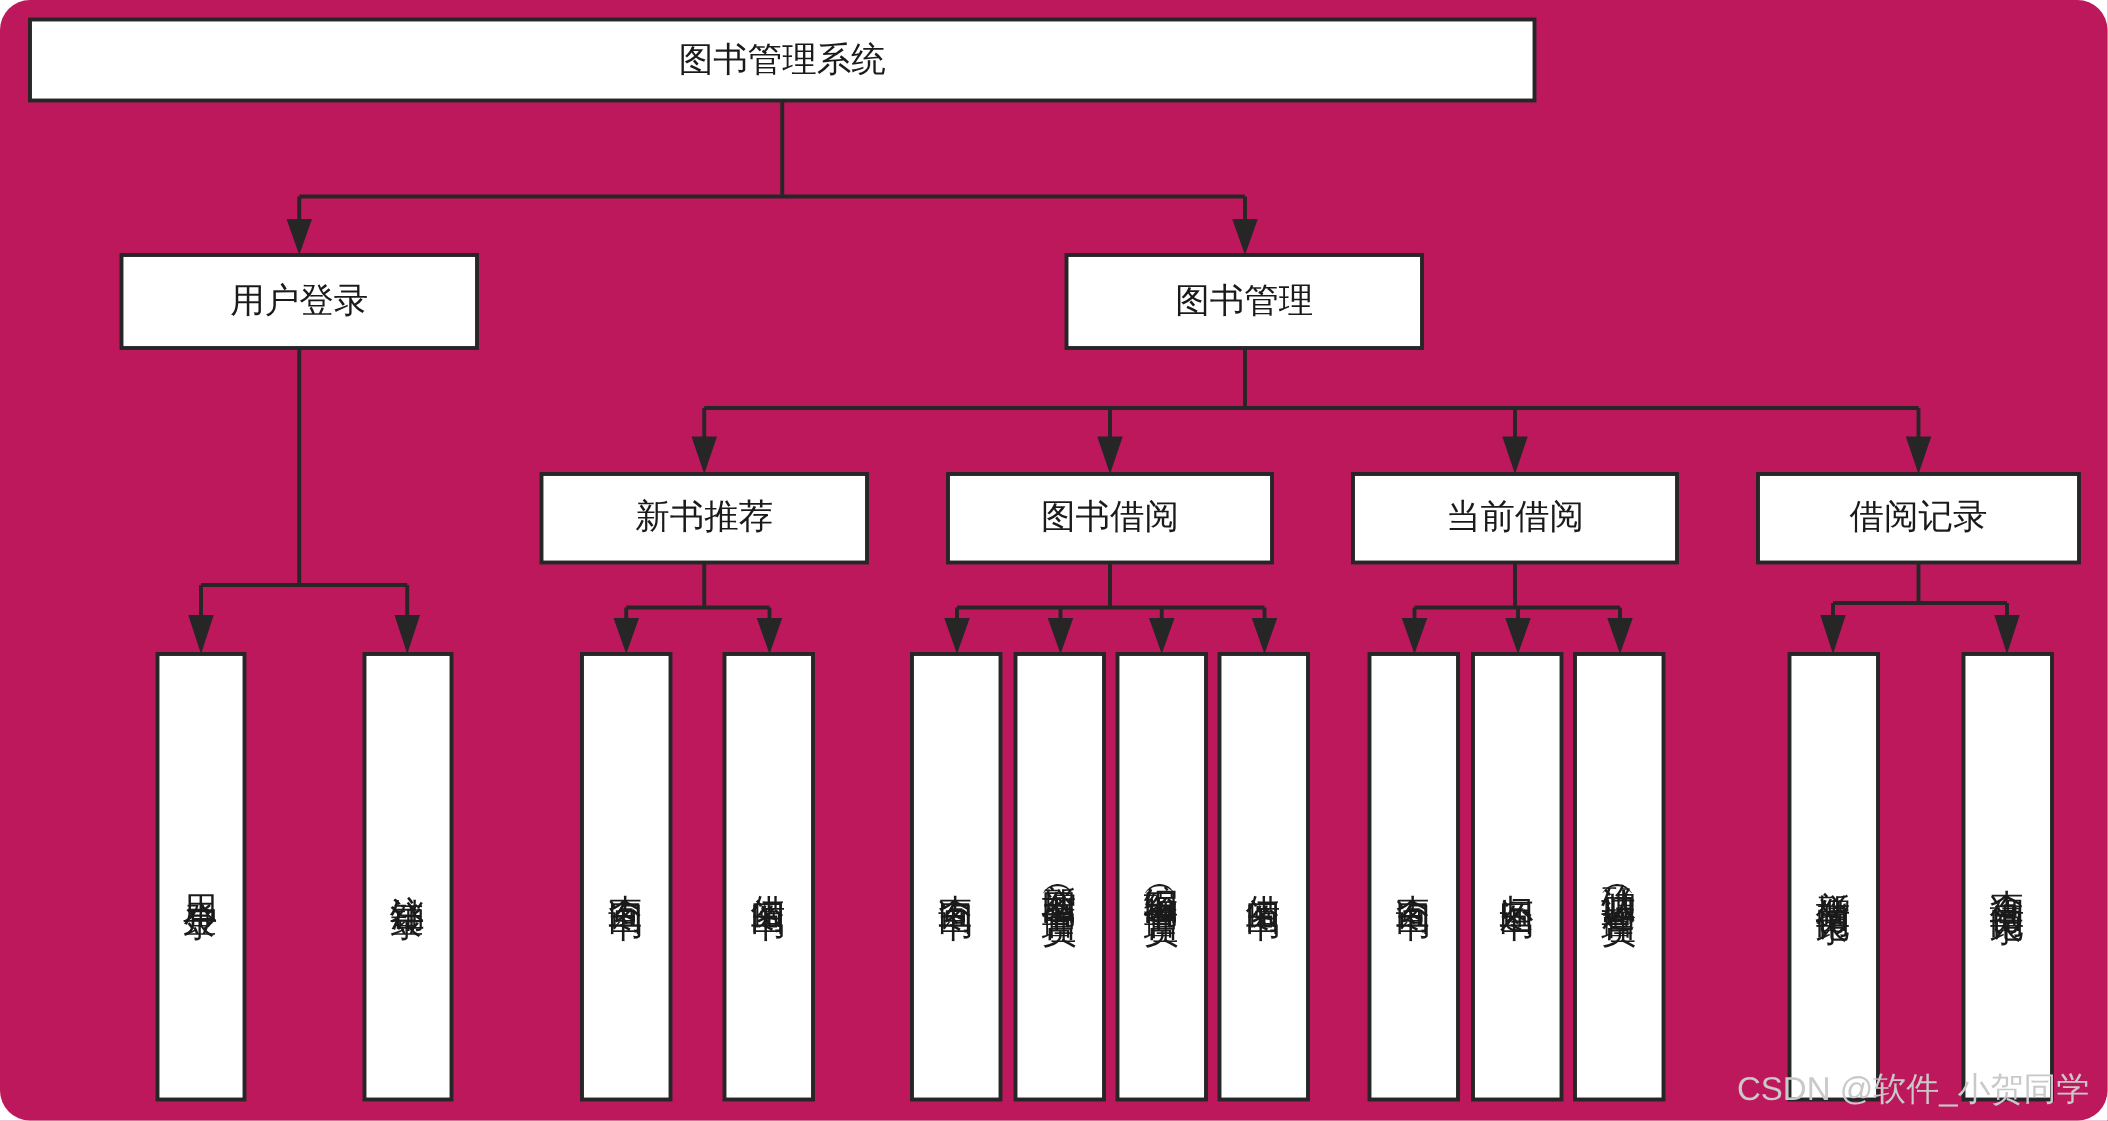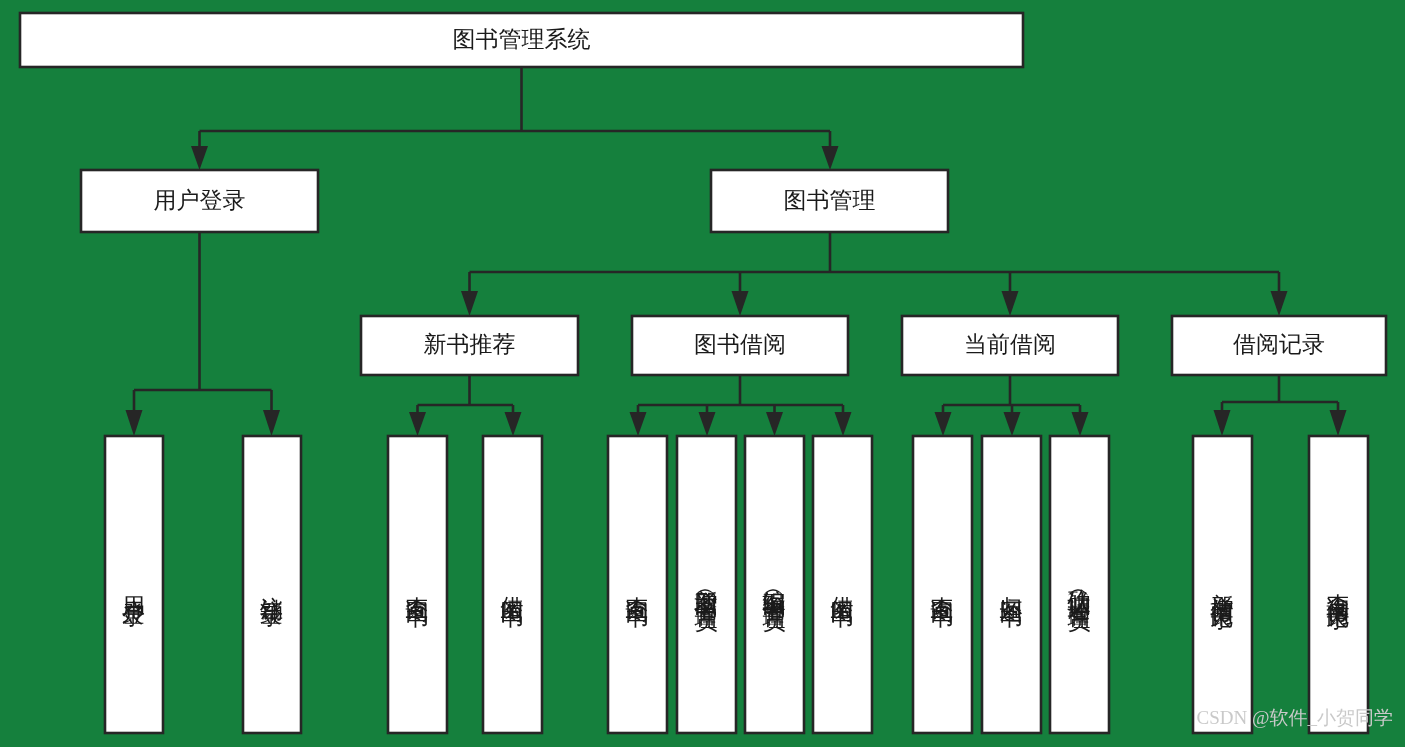--- a/index.html
+++ b/index.html
@@ -11,21 +11,22 @@
   body {
     width: 1405px;
     height: 747px;
     font-family: "Liberation Sans", "DejaVu Sans", sans-serif;
     overflow: hidden;
   }
   #diagram-root {
     position: relative;
     width: 1405px;
     height: 747px;
-    background: #15803d;
+    background: #be185d;
+    border-radius: 20px;
   }
   svg.diagram-canvas {
     position: absolute;
     left: 0;
     top: 0;
     width: 1405px;
     height: 747px;
     display: block;
   }
   .node-box {
@@ -53,23 +54,23 @@
     stroke-width: 2.6;
     fill: none;
   }
   .arrow-head {
     fill: #262626;
     stroke: none;
   }
   .watermark-text {
     position: absolute;
     right: 12px;
-    bottom: 16px;
-    font-family: Liberation Serif, serif;
-    font-size: 19px;
+    bottom: 6px;
+    font-family: Liberation Sans, sans-serif;
+    font-size: 22px;
     color: #c9c9c9;
     white-space: nowrap;
     pointer-events: none;
     user-select: none;
   }
 </style>
 </head>
 <body>
 
 <div id="diagram-root">

